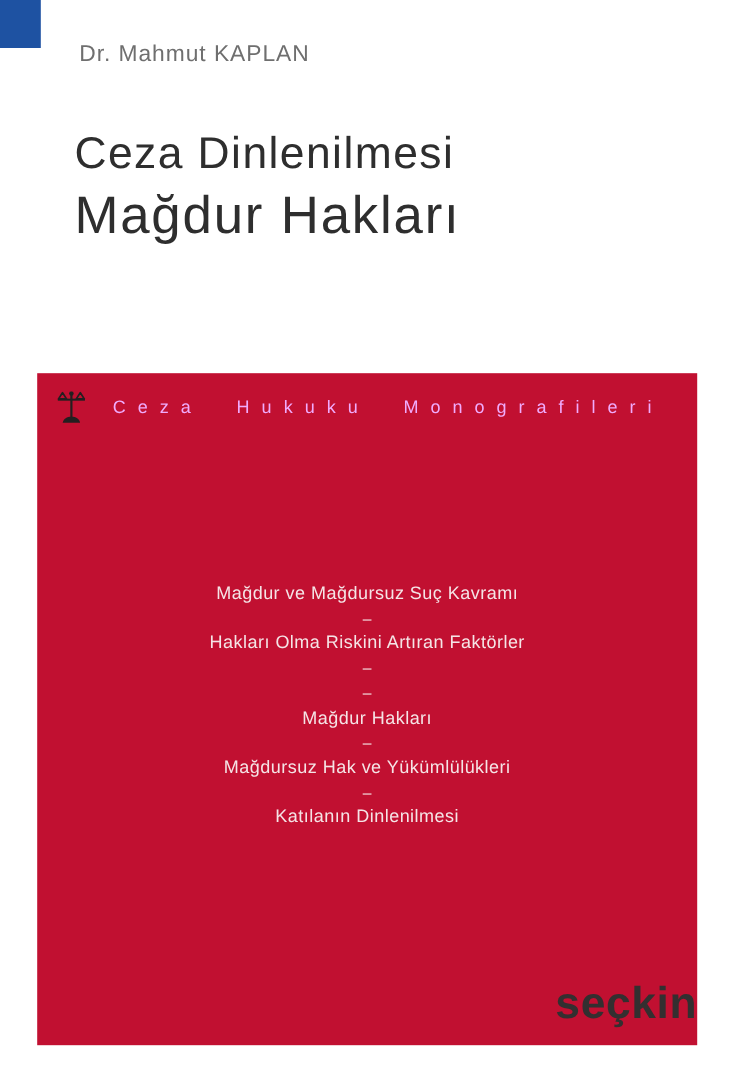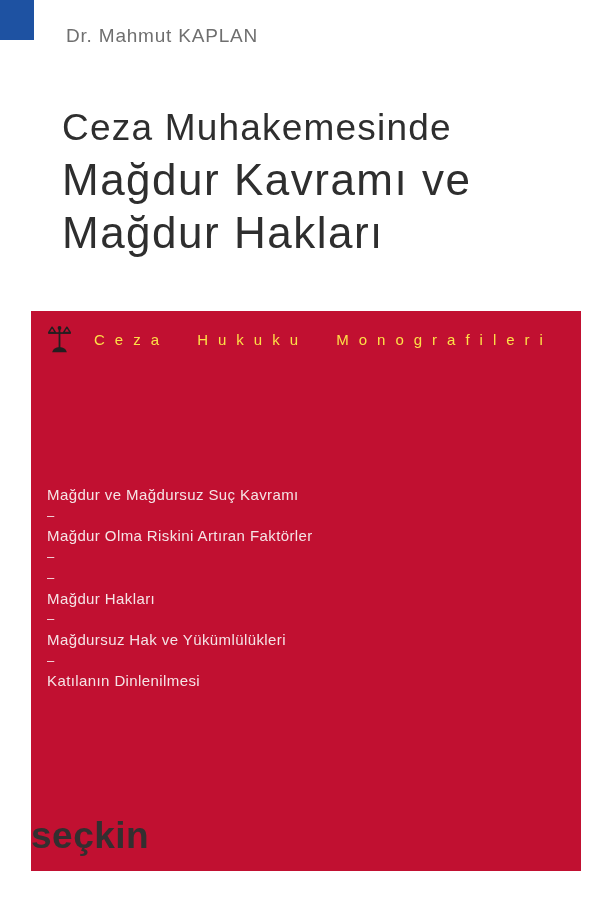--- a/index.html
+++ b/index.html
@@ -12,21 +12,21 @@
   }
   .cover { position: absolute; inset: 0; }
 
   .corner {
     position: absolute; left: 0; top: 0;
     width: 34px; height: 40px;
     background: #1e52a2;
   }
 
   .author {
-    position: absolute; left: 66px; top: 25px;
+    position: absolute; left: 66px; top: 35px;
     font-size: 19px; color: #6f6f6f;
     letter-spacing: 0.8px; font-weight: 400;
     white-space: nowrap;
   }
 
   .title {
     position: absolute; left: 62px; top: 103px;
     color: #2e2e2e; font-weight: 300; white-space: nowrap;
   }
   .title .t1 { font-size: 37px; line-height: 50px; letter-spacing: 1.2px; }
@@ -41,49 +41,48 @@
   .series-row {
     position: absolute; left: 16px; top: 15px;
     display: flex; align-items: center;
   }
   .series-icon { width: 25px; height: 27px; display: block; }
   .series-icon svg { display: block; }
   .series-label {
     margin-left: 22px;
     font-size: 15px; font-weight: 400;
     letter-spacing: 10px; word-spacing: 14px;
-    color: #fde047; white-space: nowrap;
+    color: #f0abfc; white-space: nowrap;
   }
 
   .topics {
-    position: absolute; left: 16px; top: 174px; width: 100%;
-    text-align: left; color: #f5e4e6; font-weight: 300;
+    position: absolute; left: 0; top: 174px; width: 100%;
+    text-align: center; color: #f5e4e6; font-weight: 300;
   }
   .topic { font-size: 15px; line-height: 20.7px; letter-spacing: 0.4px; }
   .sep   { font-size: 13px; line-height: 20.7px; }
 
   .publisher {
     position: absolute; left: 0; top: 504px; width: 100%;
-    text-align: left;
+    text-align: right;
     font-size: 37px; font-weight: 700;
     color: #332f30; letter-spacing: 0.5px;
   }
 </style>
 </head>
 <body>
 
 <div class="cover">
 
   <div class="corner" style="background: rgb(30, 82, 162);"></div>
 
   <div class="author">Dr. Mahmut KAPLAN</div>
 
   <div class="title">
-    <div class="t1">Ceza Muhakemesinde</div>
-    <div class="t2">Mağdur Kavramı ve</div>
+    <div class="t1">Ceza Dinlenilmesi</div>
     <div class="t2">Mağdur Hakları</div>
   </div>
 
   <div class="panel" style="background: rgb(193, 16, 49);">
 
     <div class="series-row">
       <span class="series-icon">
         <svg width="25" height="27" viewBox="0 0 25 27" xmlns="http://www.w3.org/2000/svg">
           <g fill="#231f20">
             <rect x="1.2" y="6.2" width="22.6" height="1.7"></rect>
@@ -96,21 +95,21 @@
             <path d="M19.9 1.2 L16.6 6.4 L23.2 6.4 Z"></path>
           </g>
         </svg>
       </span>
       <span class="series-label">Ceza Hukuku Monografileri</span>
     </div>
 
     <div class="topics">
       <div class="topic">Mağdur ve Mağdursuz Suç Kavramı</div>
       <div class="sep">–</div>
-      <div class="topic">Mağdur Olma Riskini Artıran Faktörler</div>
+      <div class="topic">Hakları Olma Riskini Artıran Faktörler</div>
       <div class="sep">–</div>
       <div class="sep">–</div>
       <div class="topic">Mağdur Hakları</div>
       <div class="sep">–</div>
       <div class="topic">Mağdursuz Hak ve Yükümlülükleri</div>
       <div class="sep">–</div>
       <div class="topic">Katılanın Dinlenilmesi</div>
     </div>
 
     <div class="publisher">seçkin</div>

